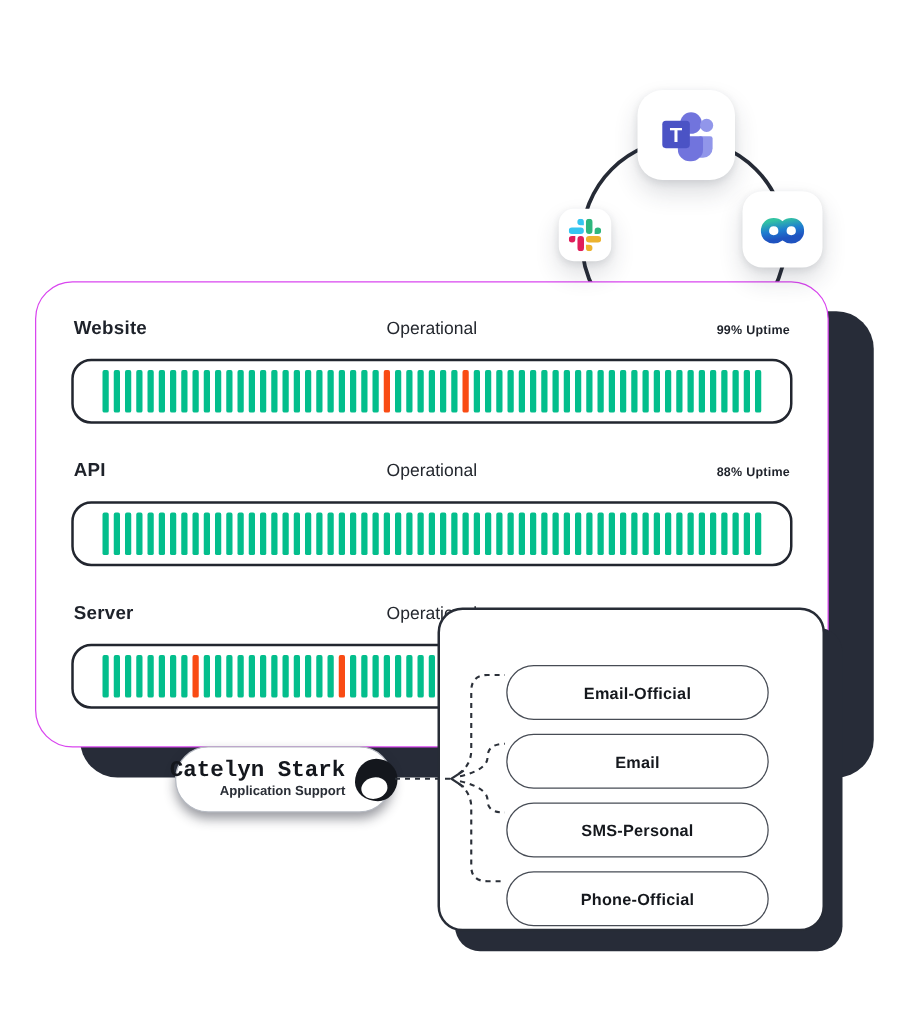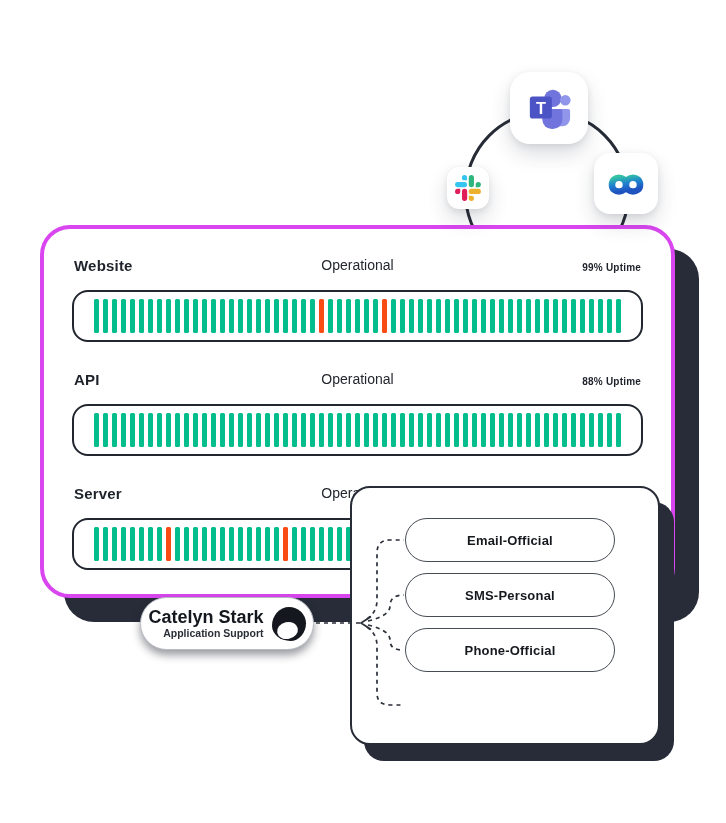--- a/index.html
+++ b/index.html
@@ -10,41 +10,41 @@
   .orbit{position:absolute;left:464px;top:110px;width:160px;height:160px;border:3px solid #262b36;border-radius:50%;z-index:1;}
 
   
   .icon-card{position:absolute;background:#fff;border-radius:20px;box-shadow:0 10px 20px rgba(40,45,60,.16),0 2px 6px rgba(40,45,60,.10);display:flex;align-items:center;justify-content:center;z-index:5;}
   .icon-teams{left:510px;top:72px;width:78px;height:72px;}
   .icon-slack{left:447px;top:167px;width:42px;height:42px;border-radius:12px;}
   .icon-webex{left:594px;top:153px;width:64px;height:61px;border-radius:16px;}
 
   
   .card-shadow{position:absolute;left:64px;top:249px;width:635px;height:373px;border-radius:30px;background:#272c38;z-index:3;}
-  .status-card{position:absolute;left:40px;top:225px;width:635px;height:373px;border-radius:30px;background:#fff;border:4px solid #d946ef;box-sizing:border-box;padding:28px 28px 0 28px;z-index:4;}
+  .status-card{position:absolute;left:28px;top:225px;width:635px;height:373px;border-radius:30px;background:#fff;border:1px solid #d946ef;box-sizing:border-box;padding:28px 28px 0 28px;z-index:4;}
   .row{margin-bottom:29px;}
   .row-head{position:relative;display:flex;align-items:baseline;justify-content:space-between;height:21px;margin:0 2px 12px 2px;}
   .svc-name{font-size:15px;font-weight:700;letter-spacing:.2px;}
   .svc-status{position:absolute;left:0;right:0;text-align:center;font-size:14px;font-weight:400;color:#23272e;}
   .svc-uptime{font-size:10px;font-weight:700;letter-spacing:.2px;}
   .bar{height:52px;border:2px solid #22262f;border-radius:16px;box-sizing:border-box;display:flex;align-items:center;justify-content:center;gap:4px;padding:0 14px;overflow:hidden;background:#fff;}
   .tick{flex:0 0 5px;width:5px;height:34px;border-radius:1.5px;background:var(--tick-green,#03be8c);}
   .tick.bad{background:var(--tick-orange,#f94b14);}
 
   
   .person-card{position:absolute;left:140px;top:597px;width:174px;height:53px;background:#fff;border:1.5px solid #b6bac2;border-radius:27px;box-sizing:border-box;display:flex;align-items:center;justify-content:center;gap:8px;box-shadow:0 5px 9px rgba(28,32,44,.45);z-index:6;}
   .person-text{text-align:center;line-height:1.05;}
-  .person-name{font-size:18px;font-weight:600;color:#14171d;white-space:nowrap;}
+  .person-name{font-size:18px;font-weight:600;color:#14171d;white-space:nowrap;font-family:Liberation Mono, monospace;}
   .person-role{font-size:10.5px;font-weight:600;color:#2a2e36;margin-top:2px;text-align:right;}
   .avatar{position:relative;width:34px;height:34px;background:#14171d;border-radius:50% 50% 46% 54%/55% 48% 52% 45%;overflow:hidden;flex:0 0 34px;}
   .avatar::after{content:"";position:absolute;left:5px;bottom:2px;width:21px;height:17px;background:#fff;border-radius:50%;transform:rotate(-12deg);}
 
   
   .panel-shadow{position:absolute;left:364px;top:502px;width:310px;height:259px;border-radius:20px;background:#272c38;z-index:5;}
-  .channels-panel{position:absolute;left:350px;top:486px;width:310px;height:259px;border-radius:20px;background:#fff;border:2px solid #272c36;box-sizing:border-box;padding:30px 0 0 53px;z-index:6;}
+  .channels-panel{position:absolute;left:350px;top:486px;width:310px;height:259px;border-radius:20px;background:#fff;border:2px solid #272c36;box-sizing:border-box;padding:44px 0 0 53px;z-index:6;}
   .channel-pill{width:210px;height:44px;border:1.5px solid #474c55;border-radius:22px;box-sizing:border-box;display:flex;align-items:center;justify-content:center;margin-bottom:11px;background:#fff;cursor:pointer;}
   .channel-pill span{font-size:13px;font-weight:700;color:#15181d;letter-spacing:.2px;}
 
   .connector-svg{position:absolute;left:0;top:0;width:726px;height:823px;z-index:7;pointer-events:none;}
 </style>
 </head>
 <body>
 
 <div class="canvas">
 
@@ -128,20 +128,23 @@
     </div>
     <div class="avatar"></div>
   </div>
 
   <div class="panel-shadow"></div>
   <div class="channels-panel">
     <div class="channel-pill">
       <span>Email-Official</span>
     </div>
     <div class="channel-pill">
+      <span>Email</span>
+    </div>
+    <div class="channel-pill">
       <span>SMS-Personal</span>
     </div>
     <div class="channel-pill">
       <span>Phone-Official</span>
     </div>
   </div>
 
   <svg class="connector-svg" viewBox="0 0 726 823">
     <g fill="none" stroke="#2b3039" stroke-width="1.7">
       <path stroke-dasharray="4 4" d="M316 623 H361"></path>

